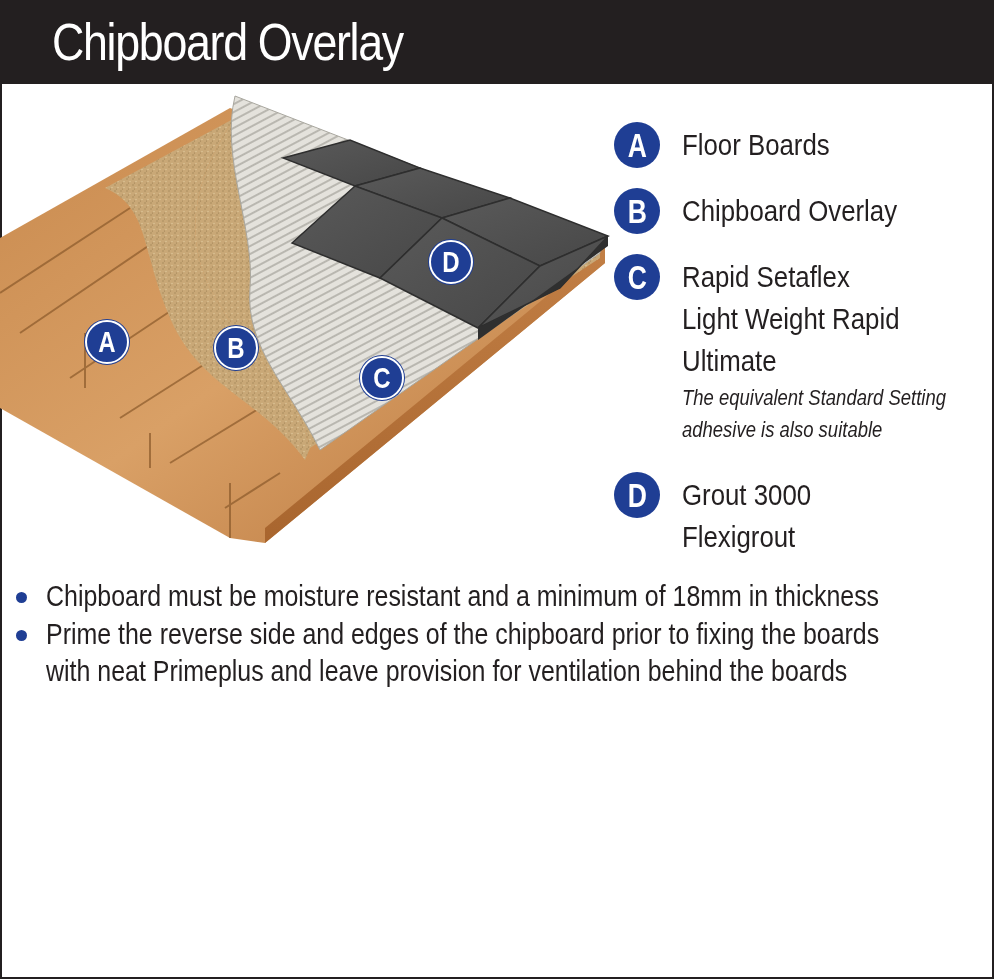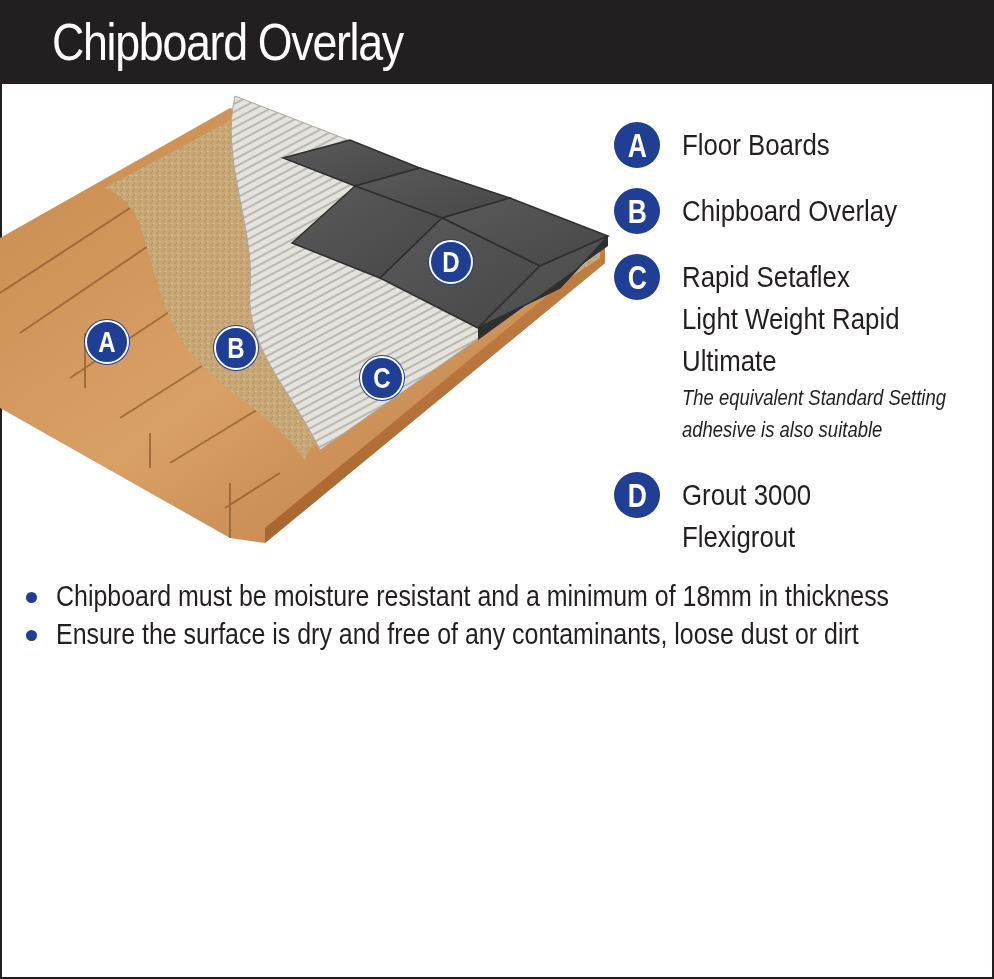--- a/index.html
+++ b/index.html
@@ -9,21 +9,21 @@
   .title { position:absolute; left:52px; top:12px; color:#fff; font-size:52px; letter-spacing:-1.5px; transform:scaleX(0.86); transform-origin:left top; white-space:nowrap; }
   .diagram { position:absolute; left:0; top:88px; width:620px; height:470px; }
   .badge { position:absolute; width:40px; height:40px; border-radius:50%; background:#1f3e94; color:#fff; font-weight:bold; font-size:30px; text-align:center; line-height:40px; border:2px solid #fff; box-shadow:0 0 0 1px #1f3e94; }
   .badge span { display:inline-block; transform:scaleX(0.8); }
   .legend { position:absolute; left:614px; top:122px; width:370px; }
   .legend-item { position:absolute; left:0; }
   .legend-badge { position:absolute; left:0; width:46px; height:46px; border-radius:50%; background:#1f3e94; color:#fff; font-weight:bold; font-size:34px; text-align:center; line-height:46px; }
   .legend-badge span { display:inline-block; transform:scaleX(0.78); }
   .legend-text { position:absolute; left:68px; color:#231f20; font-size:30px; line-height:42px; white-space:nowrap; transform:scaleX(0.86); transform-origin:left top; }
   .legend-note { position:absolute; left:68px; color:#231f20; font-size:22px; font-style:italic; line-height:32px; white-space:nowrap; transform:scaleX(0.84); transform-origin:left top; }
-  .bullets { position:absolute; left:22px; top:578px; width:940px; }
+  .bullets { position:absolute; left:12px; top:578px; width:940px; }
   .bullet { position:relative; padding-left:34px; color:#231f20; font-size:29px; line-height:37.5px; }
   .bullet .dot { position:absolute; left:4px; top:14px; width:11px; height:11px; border-radius:50%; background:#1f3e94; }
   .bullet .txt { display:block; transform:scaleX(0.86); transform-origin:left top; width:1080px; }
 </style>
 </head>
 <body>
 
 <div class="frame"></div>
 
 <div class="header">
@@ -118,15 +118,16 @@
   </div>
 </div>
 
 <div class="bullets">
   <div class="bullet">
     <span class="dot"></span>
     <span class="txt">Chipboard must be moisture resistant and a minimum of 18mm in thickness</span>
   </div>
   <div class="bullet">
     <span class="dot"></span>
-    <span class="txt">Ensure the surface is dry and free of any contaminants, loose dust or dirt</span>
+    <span class="txt">Prime the reverse side and edges of the chipboard prior to fixing the boards</span>
+    <span class="txt">with neat Primeplus and leave provision for ventilation behind the boards</span>
   </div>
 </div>
 
 </body></html>

